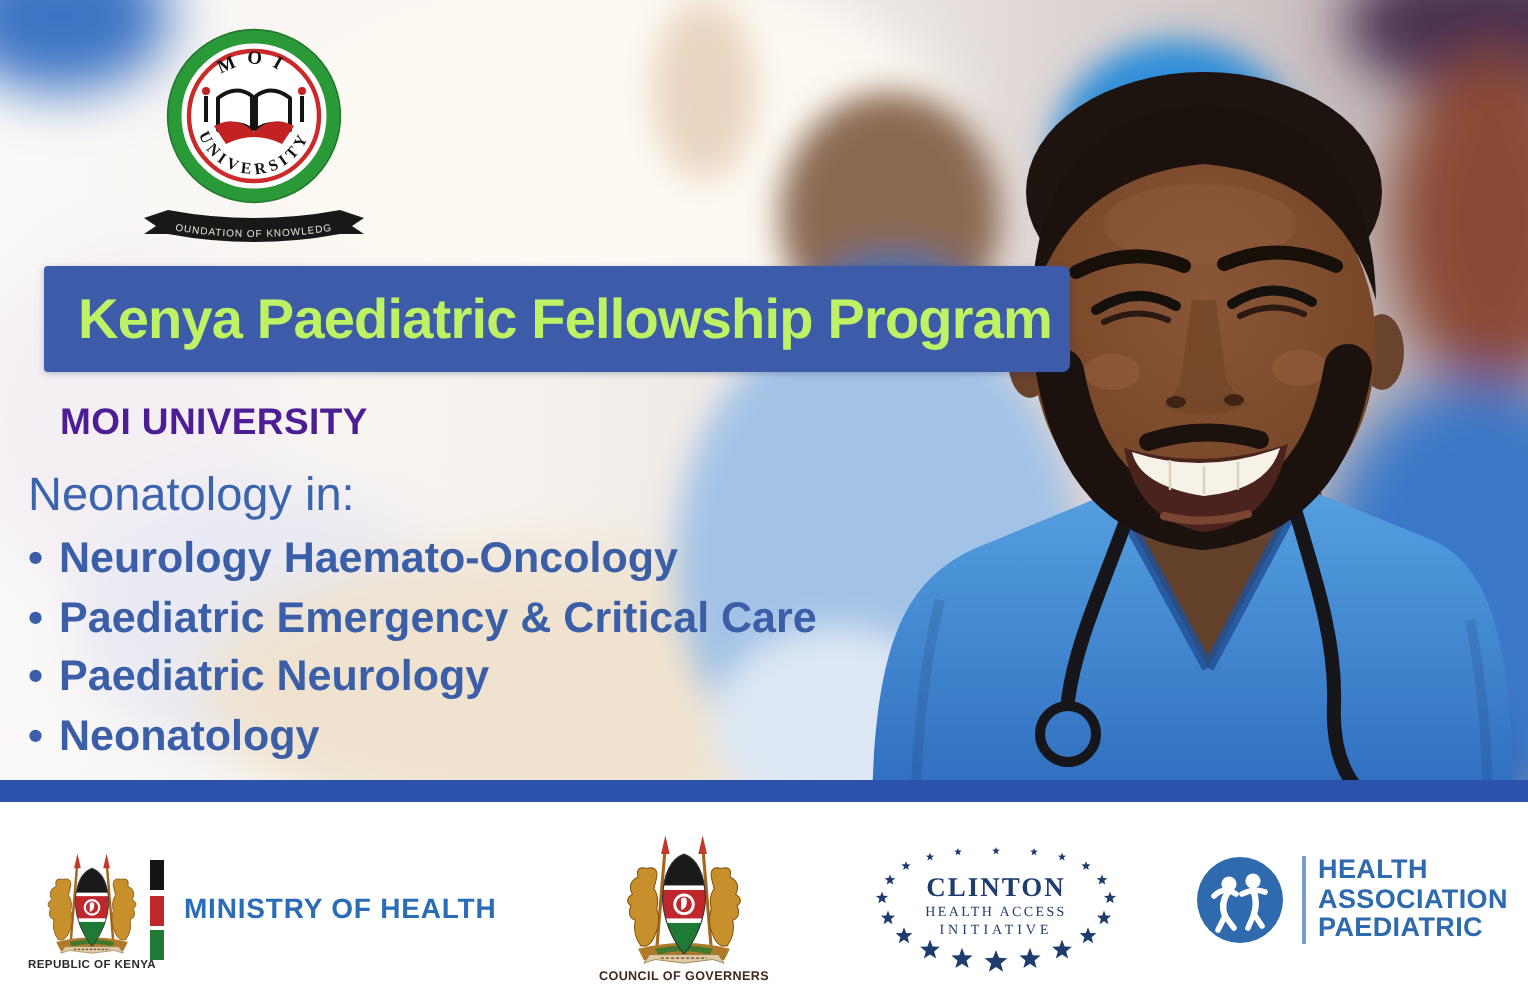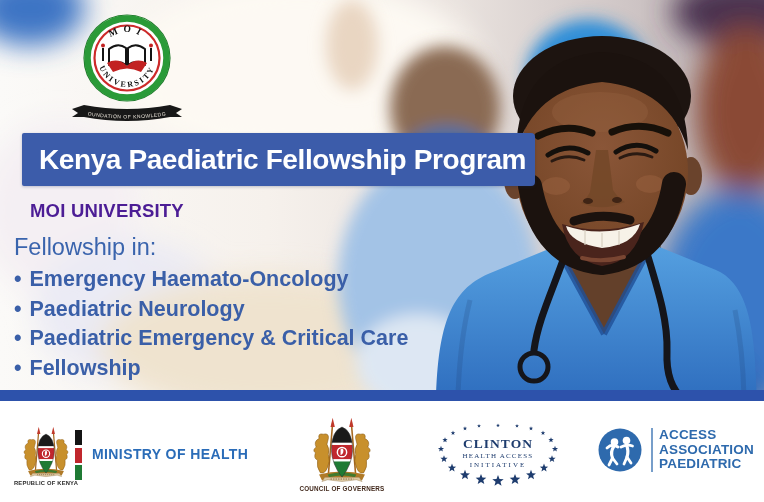--- a/index.html
+++ b/index.html
@@ -5,21 +5,21 @@
   html,body{margin:0;padding:0;background:#888;}
   .poster{position:relative;width:764px;height:502px;overflow:hidden;background:#fff;
           font-family:"Liberation Sans",sans-serif;}
   .photo-svg{position:absolute;left:0;top:0;display:block;}
 
   .moi-logo-svg{position:absolute;left:68px;top:11px;}
 
   .title-banner{position:absolute;left:22px;top:133px;width:513px;height:53px;
     background:#3c5caa;border-radius:2px 4px 4px 2px;display:flex;align-items:center;
     box-shadow:0 1px 3px rgba(20,40,90,.25);}
-  .title-banner h1{margin:0;padding-left:17px;color:#ffffff;font-size:28px;font-weight:bold;
+  .title-banner h1{margin:0;padding-left:17px;color:#bef264;font-size:28px;font-weight:bold;
     letter-spacing:-0.4px;white-space:nowrap;}
 
   .moi-univ{position:absolute;left:30px;top:200px;font-size:18.5px;font-weight:bold;
     color:#4c1d95;letter-spacing:0.2px;}
 
   .fellowship{position:absolute;left:14px;top:234px;}
   .fellowship-heading{margin:0 0 4px 0;font-size:23.5px;font-weight:normal;color:#3a64ad;}
   .fellowship-list{list-style:none;margin:0;padding:0;}
   .fellowship-list li{font-size:21.5px;font-weight:bold;color:#3a5fa8;line-height:29.5px;
     white-space:nowrap;}
@@ -220,26 +220,26 @@
     </g>
   </svg>
 
   <div class="title-banner">
     <h1>Kenya Paediatric Fellowship Program</h1>
   </div>
 
   <div class="moi-univ">MOI UNIVERSITY</div>
 
   <div class="fellowship">
-    <p class="fellowship-heading">Fellowship in:</p>
+    <p class="fellowship-heading">Neonatology in:</p>
     <ul class="fellowship-list">
-      <li><span class="bullet">•</span><span>Emergency Haemato-Oncology</span></li>
+      <li><span class="bullet">•</span><span>Neurology Haemato-Oncology</span></li>
+      <li><span class="bullet">•</span><span>Paediatric Emergency &amp; Critical Care</span></li>
       <li><span class="bullet">•</span><span>Paediatric Neurology</span></li>
-      <li><span class="bullet">•</span><span>Paediatric Emergency &amp; Critical Care</span></li>
-      <li><span class="bullet">•</span><span>Fellowship</span></li>
+      <li><span class="bullet">•</span><span>Neonatology</span></li>
     </ul>
   </div>
 
   <div class="divider"></div>
 
   <div class="footer">
 
     <svg class="arms-moh" width="56" height="54" viewBox="0 0 100 92">
       <use href="#coat"></use>
     </svg>
@@ -294,19 +294,19 @@
         <path d="M10,21 Q15,16 21,20" stroke-width="2.8"></path>
         <path d="M15.5,31 L12,38 M15.5,31 L20,37" stroke-width="2.8"></path>
         <circle cx="29.5" cy="13.5" r="3.8" fill="#ffffff" stroke="none"></circle>
         <path d="M29.5,18 Q32,24 30,30" stroke-width="3.2"></path>
         <path d="M24,20 Q30,17 35.5,19" stroke-width="2.8"></path>
         <path d="M30,30 L27,37 M30,30 L34,36" stroke-width="2.8"></path>
       </g>
     </svg>
     <div class="kpa-divider"></div>
     <div class="kpa-text">
-      <div>ACCESS</div>
+      <div>HEALTH</div>
       <div>ASSOCIATION</div>
       <div>PAEDIATRIC</div>
     </div>
   </div>
 
 </div>
 
 </body></html>

